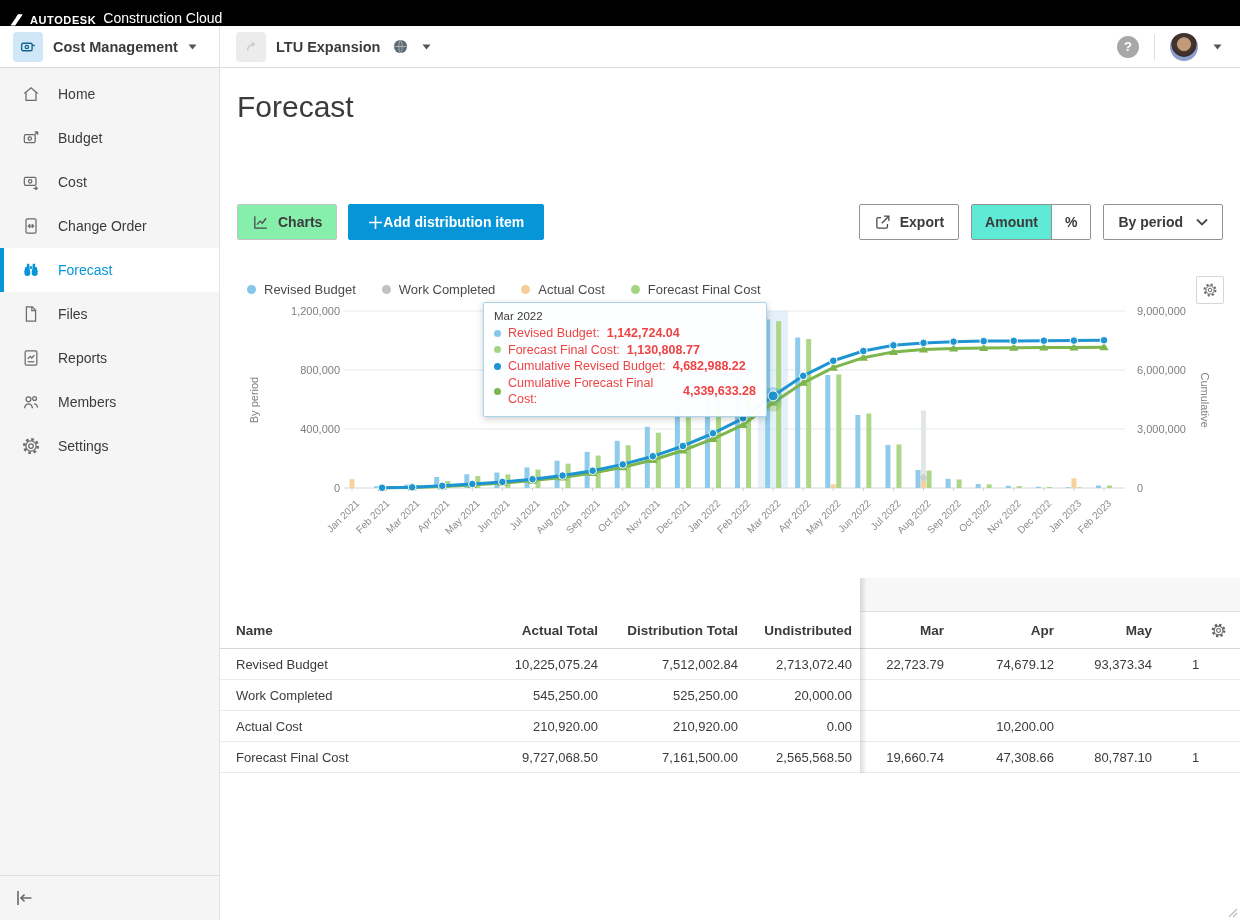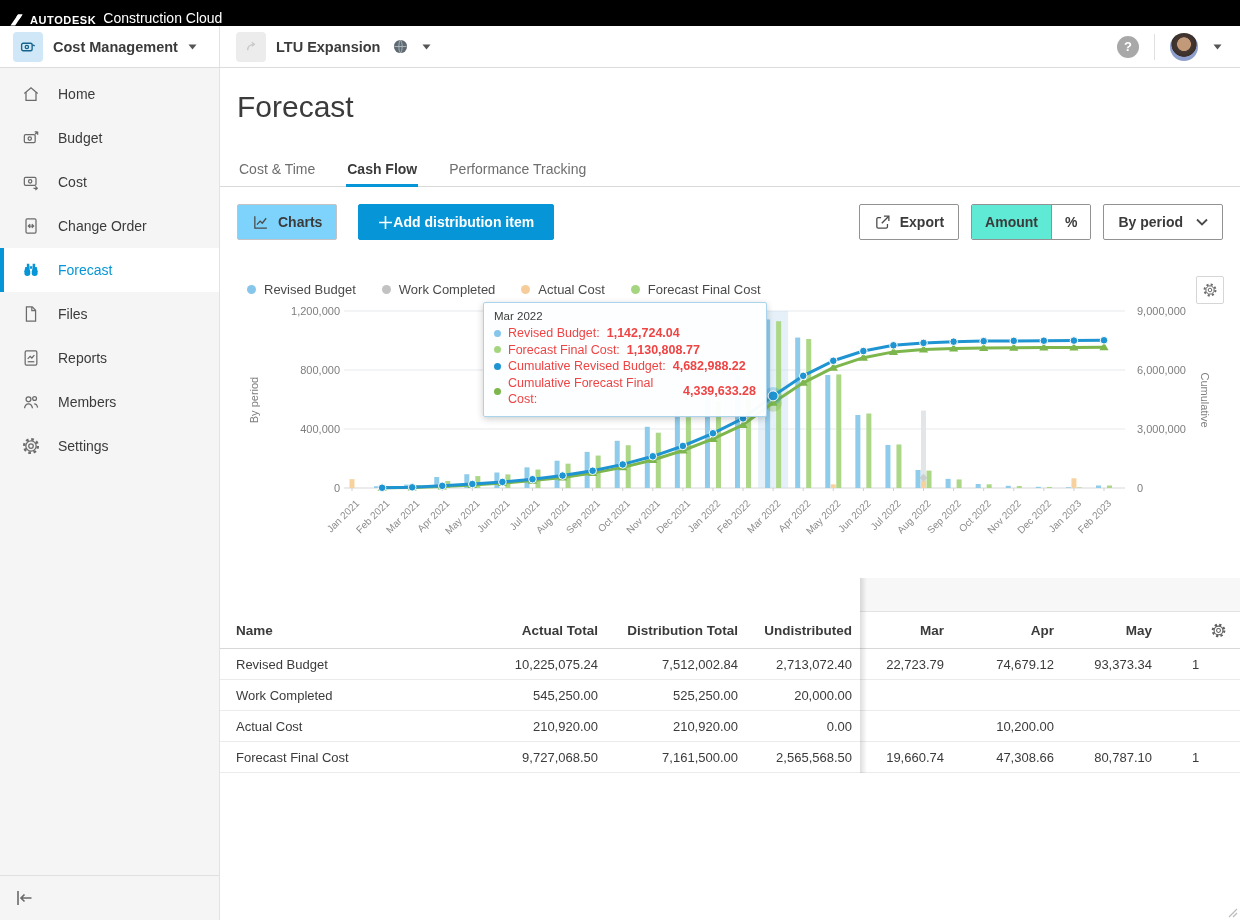--- a/index.html
+++ b/index.html
@@ -39,21 +39,21 @@
   .main{position:absolute;left:220px;top:68px;width:1020px;height:852px;background:#fff}
   .page-title{position:absolute;left:17px;top:22px;font-size:30px;font-weight:400;color:#3b3b3b}
   .tabs{position:absolute;left:0;top:87px;width:100%;height:32px;border-bottom:1px solid #d9d9d9;display:flex;padding-left:18px;gap:30px}
   .tab{font-size:14px;color:#6e6e6e;padding:6px 1px;position:relative;cursor:pointer;white-space:nowrap}
   .tab.active{color:#3b3b3b;font-weight:bold}
   .tab.active::after{content:'';position:absolute;left:0;right:0;bottom:-1px;height:3px;background:#0696d7}
 
   
   .toolbar{position:absolute;left:17px;right:17px;top:136px;height:36px;display:flex;align-items:center}
   .btn{height:36px;display:inline-flex;align-items:center;gap:9px;padding:0 14px;font-size:14px;font-weight:bold;color:#3b3b3b;background:#fff;border:1px solid #929292;border-radius:2px;cursor:pointer;white-space:nowrap}
-  .btn-charts{background:#7dd3fc;border-color:#c3c3c3;margin-right:21px}
+  .btn-charts{background:#86efac;border-color:#c3c3c3;margin-right:11px}
   .btn-primary{background:#0696d7;border:1px solid #0696d7;color:#fff;padding:0 19px;gap:0}
   .toolbar-right{margin-left:auto;display:flex;align-items:center;gap:12px}
   .segmented{display:flex;height:36px;border:1px solid #929292;border-radius:2px;overflow:hidden}
   .seg{padding:0 13px;display:flex;align-items:center;font-size:14px;font-weight:bold;background:#fff;cursor:pointer}
   .seg.selected{background:#5eead4;border-right:1px solid #929292}
 
   
   .chart-section{position:absolute;left:0;top:182px;width:1020px;height:328px}
   .legend{position:absolute;left:27px;top:32px;display:flex;gap:26px;align-items:center}
   .legend-item{display:flex;align-items:center;gap:8px;font-size:13px;color:#4a4a4a;cursor:pointer}
@@ -244,25 +244,20 @@
   <div class="side-collapse">
     <svg width="16" height="14" viewBox="0 0 16 14" fill="none" stroke="currentColor" stroke-width="1.6">
         <path d="M1 0v14M14.5 7H4M7.5 3.5 4 7l3.5 3.5"></path>
       </svg>
   </div>
 </div>
 
 <div class="main">
   <div class="page-title">Forecast</div>
 
-  <div class="tabs">
-    <div class="tab">Cost &amp; Time</div>
-    <div class="tab active">Cash Flow</div>
-    <div class="tab">Performance Tracking</div>
-  </div>
 
   <div class="toolbar">
     <button class="btn btn-charts">
       <span>
         <svg width="17" height="17" viewBox="0 0 24 24" fill="none" stroke="#4a4a4a" stroke-width="1.8">
             <path d="M4 3v17h17"></path>
             <path d="M7 15l4.5-5 3 3 5.5-7"></path>
           </svg>
       </span>
       <span>Charts</span>

